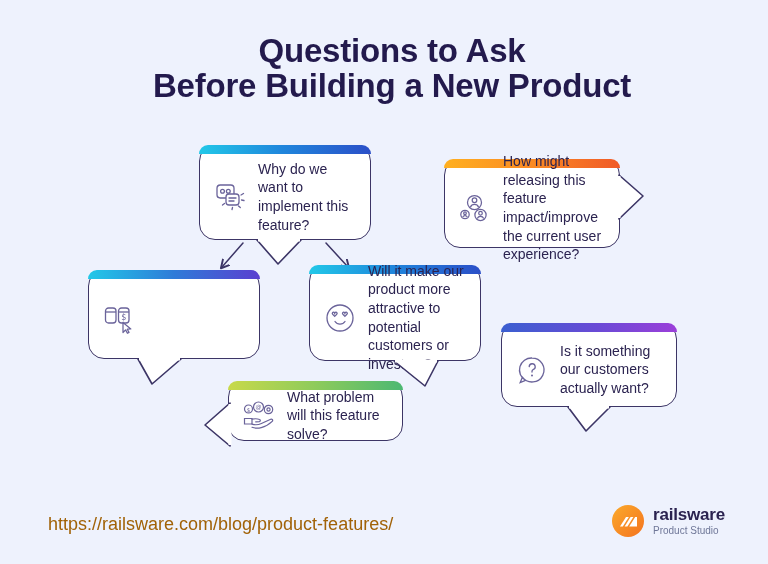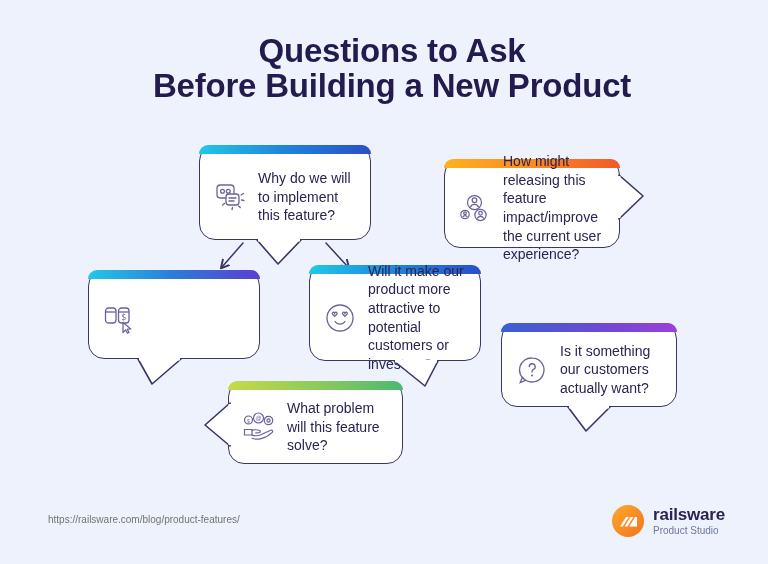--- a/index.html
+++ b/index.html
@@ -59,21 +59,21 @@
   }
   
   .tail{position:absolute;}
   .tail svg{display:block;overflow:visible;}
 
   .arrows{position:absolute;left:0;top:0;width:768px;height:564px;pointer-events:none;}
 
   
   .url{
     position:absolute;left:48px;top:514px;
-    color:#737373;font-size:10px;
+    color:#a16207;font-size:18px;
   }
   .logo{
     position:absolute;left:612px;top:505px;
     display:flex;align-items:center;gap:9px;
   }
   .logo-mark{
     width:32px;height:32px;border-radius:50%;
     background:linear-gradient(135deg,#FBAA2B 0%,#F4731F 100%);
     display:flex;align-items:center;justify-content:center;
   }
@@ -114,21 +114,21 @@
           <line x1="15" y1="19" x2="20" y2="19" stroke-linecap="round"></line>
           <g stroke-linecap="round">
             <line x1="27" y1="13" x2="29.5" y2="11.5"></line>
             <line x1="27.5" y1="18" x2="30" y2="18.5"></line>
             <line x1="18.5" y1="25.5" x2="18" y2="27.5"></line>
             <line x1="10.5" y1="21.5" x2="8.5" y2="23"></line>
             <line x1="24.5" y1="24" x2="26.3" y2="25.6"></line>
           </g>
         </svg>
       </div>
-      <div class="btext">Why do we will to implement this feature?</div>
+      <div class="btext">Why do we want to implement this feature?</div>
     </div>
     <div class="tail" style="left:56px;top:93px;">
       <svg width="46" height="26">
         <path d="M1 1 L45 1 L22 25 Z" fill="#ffffff" stroke="#3c3566" stroke-width="1.6" stroke-linejoin="round"></path>
         <line x1="2" y1="1" x2="44" y2="1" stroke="#ffffff" stroke-width="3"></line>
       </svg>
     </div>
   </div>
 
   <div class="bubble" style="left:444px;top:159px;width:176px;height:89px;">
@@ -213,21 +213,21 @@
       <div class="btext">Will it make our product more attractive to potential customers or investors?</div>
     </div>
     <div class="tail" style="left:82px;top:94px;">
       <svg width="48" height="27">
         <path d="M2 1 L46 1 L33 26 Z" fill="#ffffff" stroke="#3c3566" stroke-width="1.6" stroke-linejoin="round"></path>
         <line x1="3" y1="1" x2="45" y2="1" stroke="#ffffff" stroke-width="3"></line>
       </svg>
     </div>
   </div>
 
-  <div class="bubble" style="left:228px;top:381px;width:175px;height:83px;">
+  <div class="bubble" style="left:228px;top:381px;width:175px;height:60px;">
     <div class="bar" style="background:linear-gradient(90deg,#C8D94A 0%,#8ECB5B 50%,#4CB872 100%);"></div>
     <div class="binner">
       <div class="bicon">
         <svg width="34" height="30" viewBox="0 0 34 30" fill="none" stroke="#6a639a" stroke-width="1.2">
           <circle cx="6.5" cy="8" r="4"></circle>
           <text x="6.5" y="10.6" font-family="DejaVu Sans, sans-serif" font-size="5.4" fill="#6a639a" stroke="none" text-anchor="middle">$</text>
           <circle cx="16.5" cy="6" r="5"></circle>
           <text x="16.5" y="8.4" font-family="DejaVu Sans, sans-serif" font-size="6" fill="#6a639a" stroke="none" text-anchor="middle">@</text>
           <circle cx="26.5" cy="8.5" r="4.2"></circle>
           <circle cx="26.5" cy="8.5" r="1.6"></circle>

